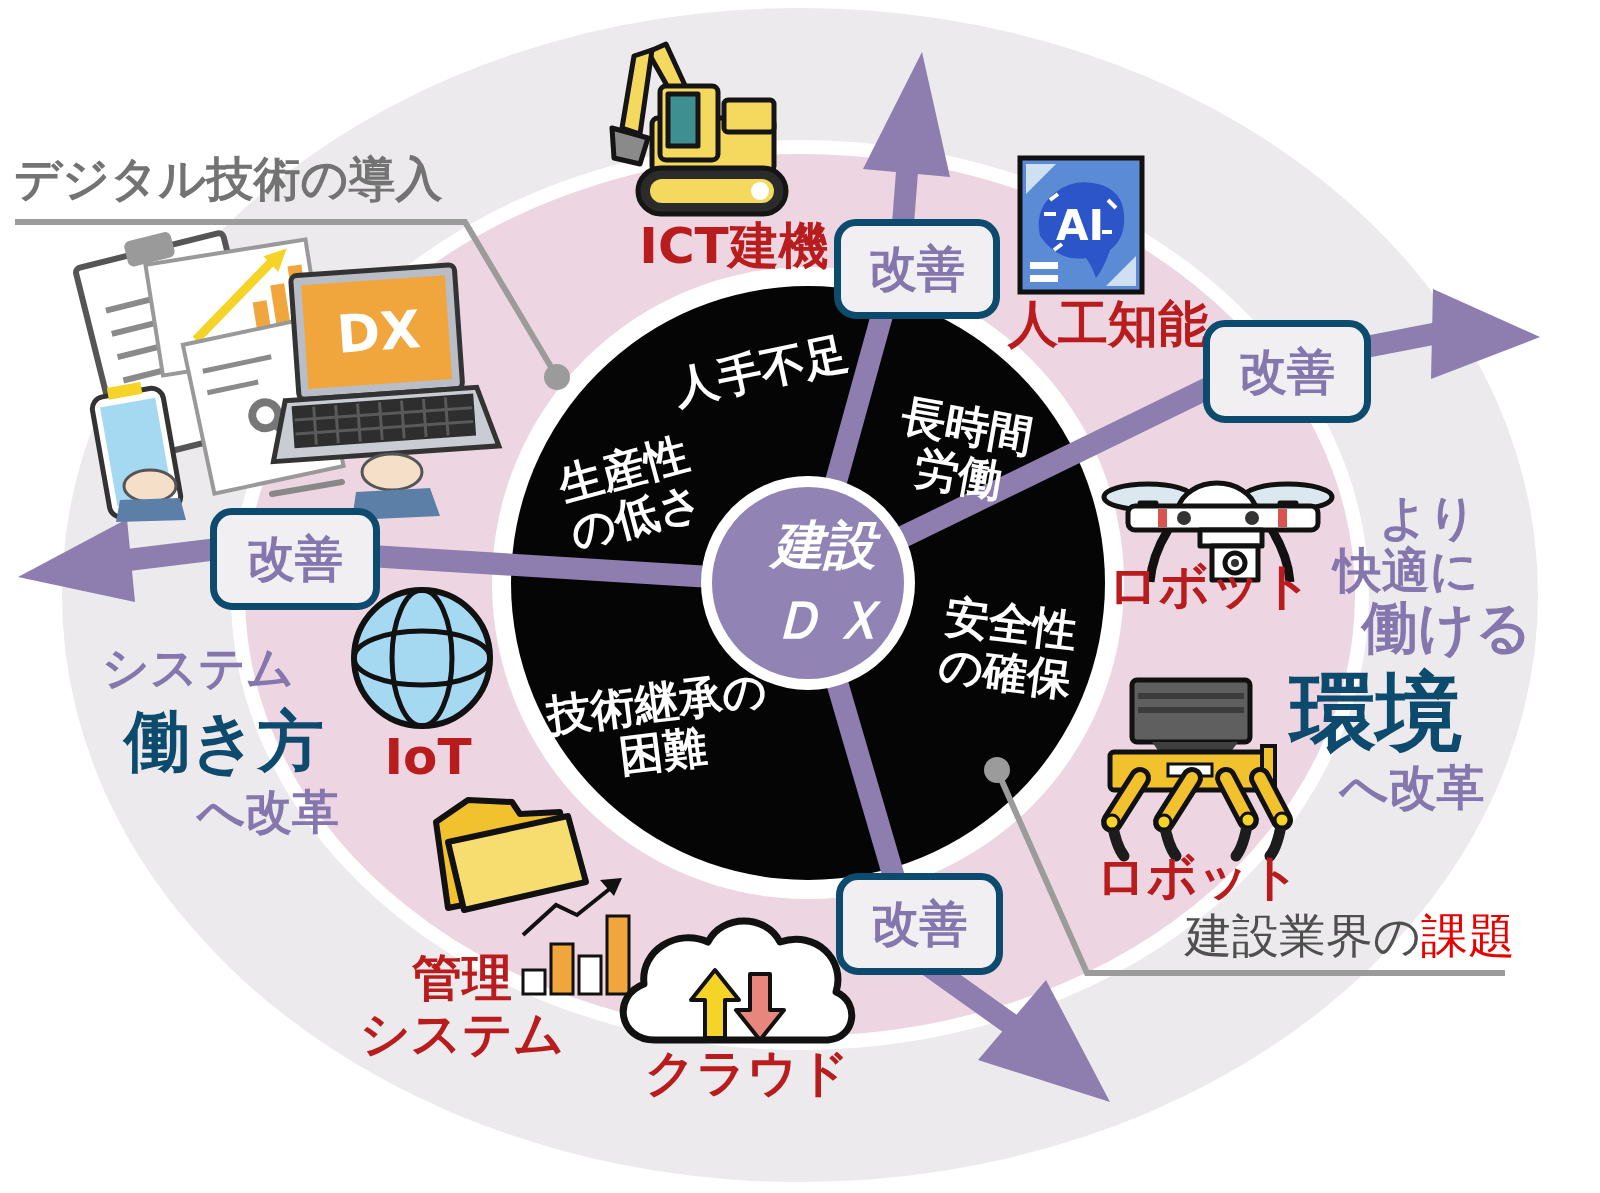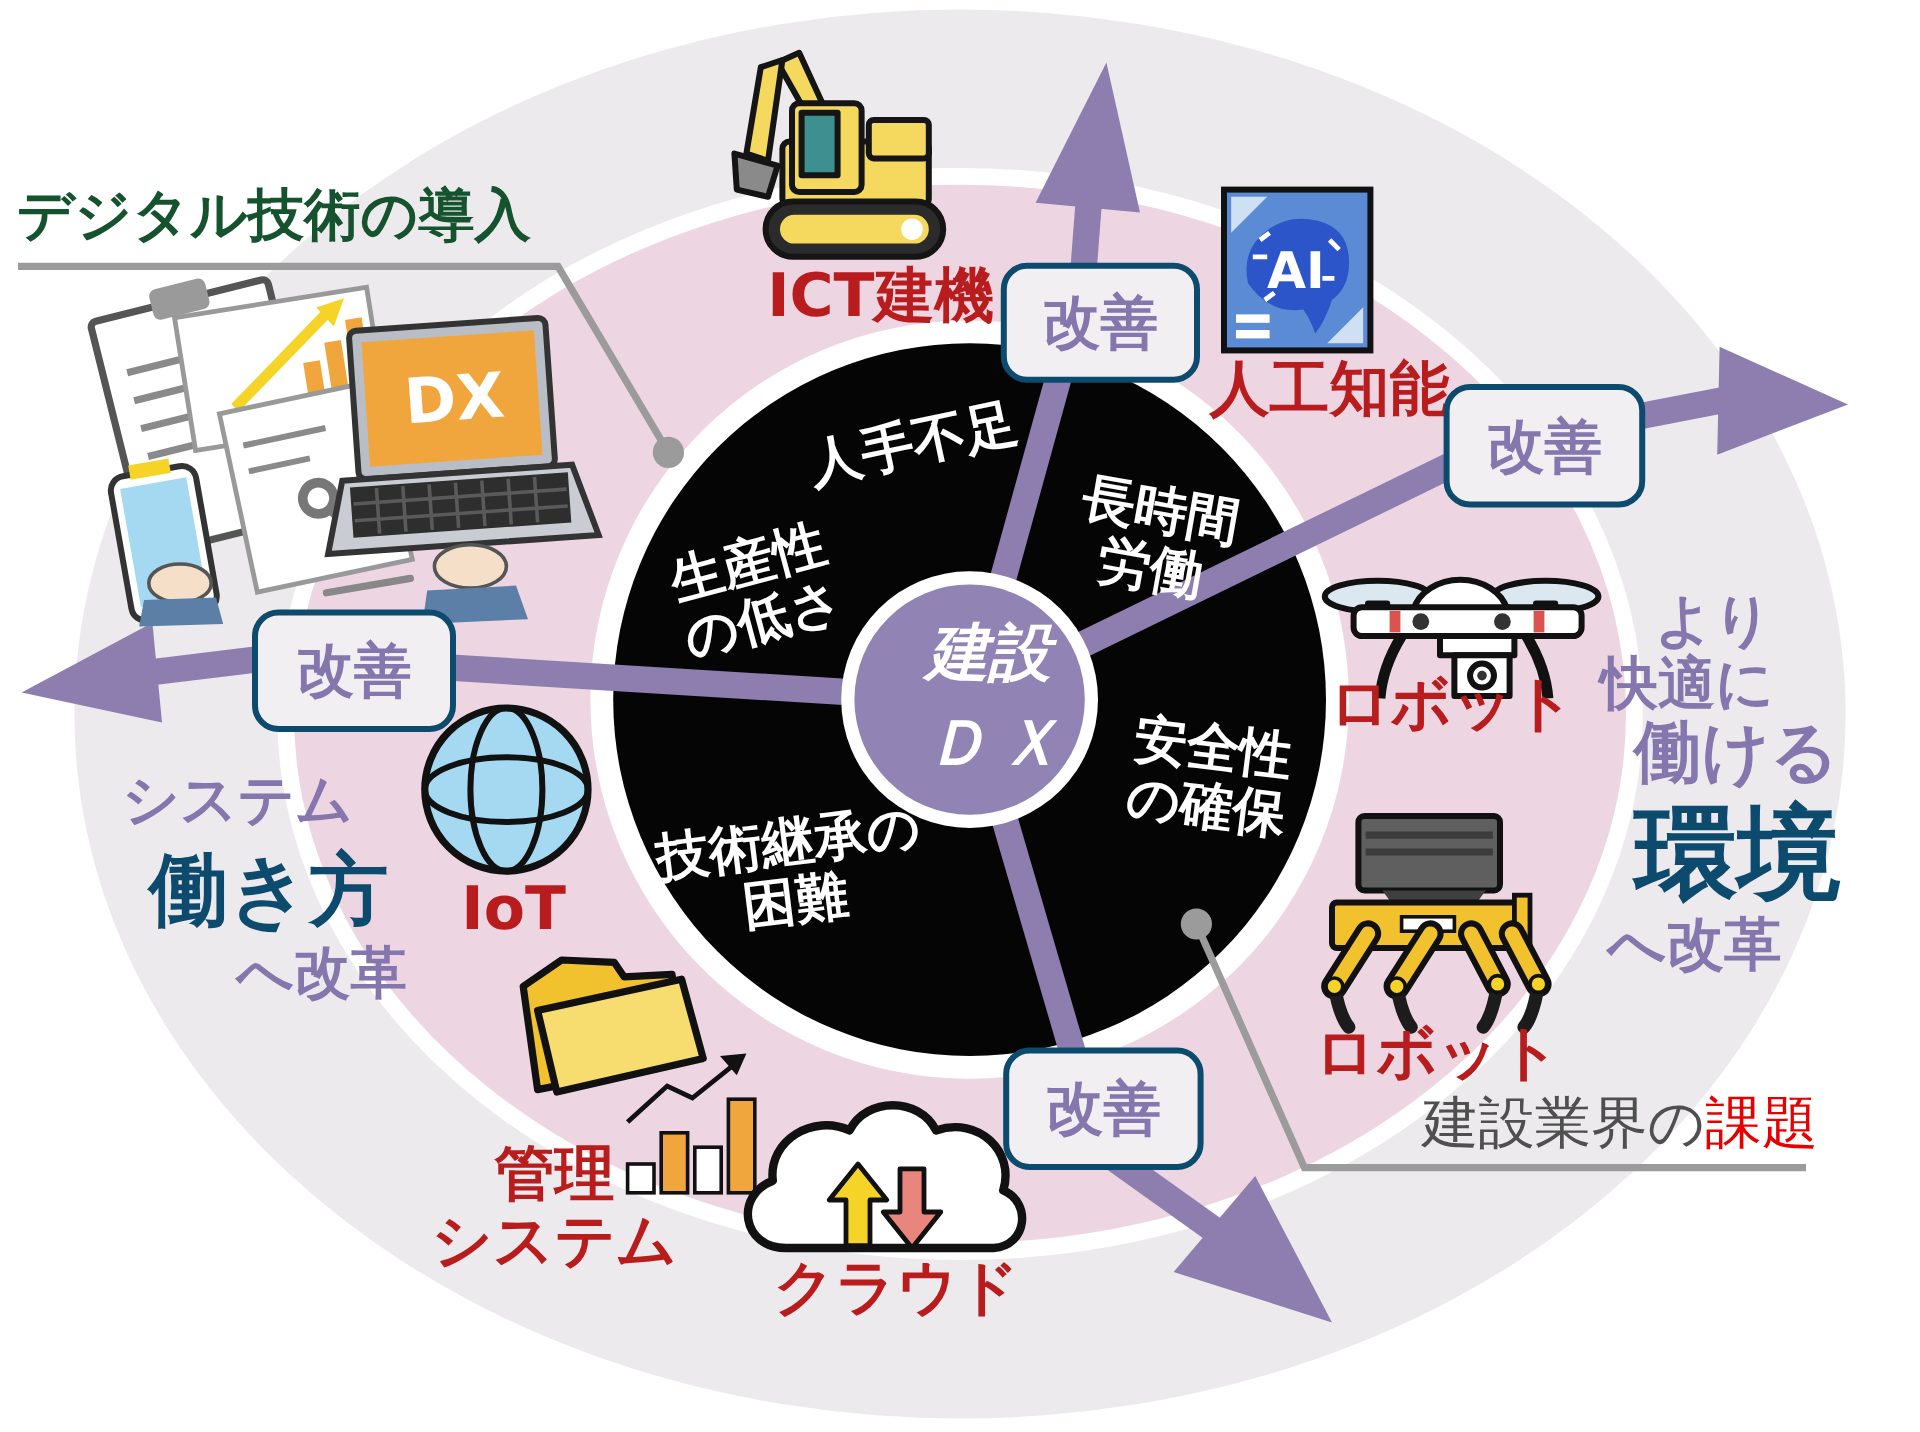--- a/index.html
+++ b/index.html
@@ -14,26 +14,26 @@
     white-space:nowrap;font-weight:700;text-align:center;line-height:1.12;
   }
   .ch{color:#ffffff;font-size:44px;}
   .tech{color:#b91c1c;font-size:50px;}
   .center-label{
     position:absolute;left:832px;top:583px;transform:translate(-50%,-50%);
     color:#fff;font-weight:700;font-size:52px;text-align:left;line-height:1.45;font-style:italic;
   }
   .center-label .dx{letter-spacing:8px;}
   .badge{
-    position:absolute;background:#f1eff2;border:5px solid #0c4a6e;border-radius:22px;
+    position:absolute;background:#f1eff2;border:7px solid #0c4a6e;border-radius:22px;
     display:flex;align-items:center;justify-content:center;
     color:#8577ae;font-weight:700;font-size:48px;box-sizing:border-box;
   }
   .title-left{
-    position:absolute;left:14px;top:148px;color:#14532d;font-weight:700;font-size:47px;
+    position:absolute;left:14px;top:148px;color:#737373;font-weight:700;font-size:47px;
     white-space:nowrap;
   }
   .issues{
     position:absolute;left:1185px;top:905px;font-weight:400;font-size:47px;white-space:nowrap;
   }
   .issues .pre{color:#4f4f4f;}
   .issues .hi{color:#e60000;}
   .goal-purple{color:#8577ae;}
   .goal-red{color:#0c4a6e;}
 </style>
@@ -301,16 +301,16 @@
     <span class="pre">建設業界の</span><span class="hi">課題</span>
   </div>
 
   <div class="txt goal-purple" style="left:198px;top:668px;font-size:47px">システム</div>
   <div class="txt goal-red" style="left:224px;top:742px;font-size:66px">働き方</div>
   <div class="txt goal-purple" style="left:268px;top:812px;font-size:47px">へ改革</div>
 
   <div class="txt goal-purple" style="left:1428px;top:518px;font-size:48px">より</div>
   <div class="txt goal-purple" style="left:1447px;top:628px;font-size:56px">働ける</div>
   <div class="txt goal-purple" style="left:1406px;top:571px;font-size:48px">快適に</div>
-  <div class="txt goal-red" style="left:1448px;top:712px;font-size:86px">環境</div>
+  <div class="txt goal-red" style="left:1376px;top:712px;font-size:86px">環境</div>
   <div class="txt goal-purple" style="left:1412px;top:788px;font-size:48px">へ改革</div>
 
 </div>
 
 </body></html>

